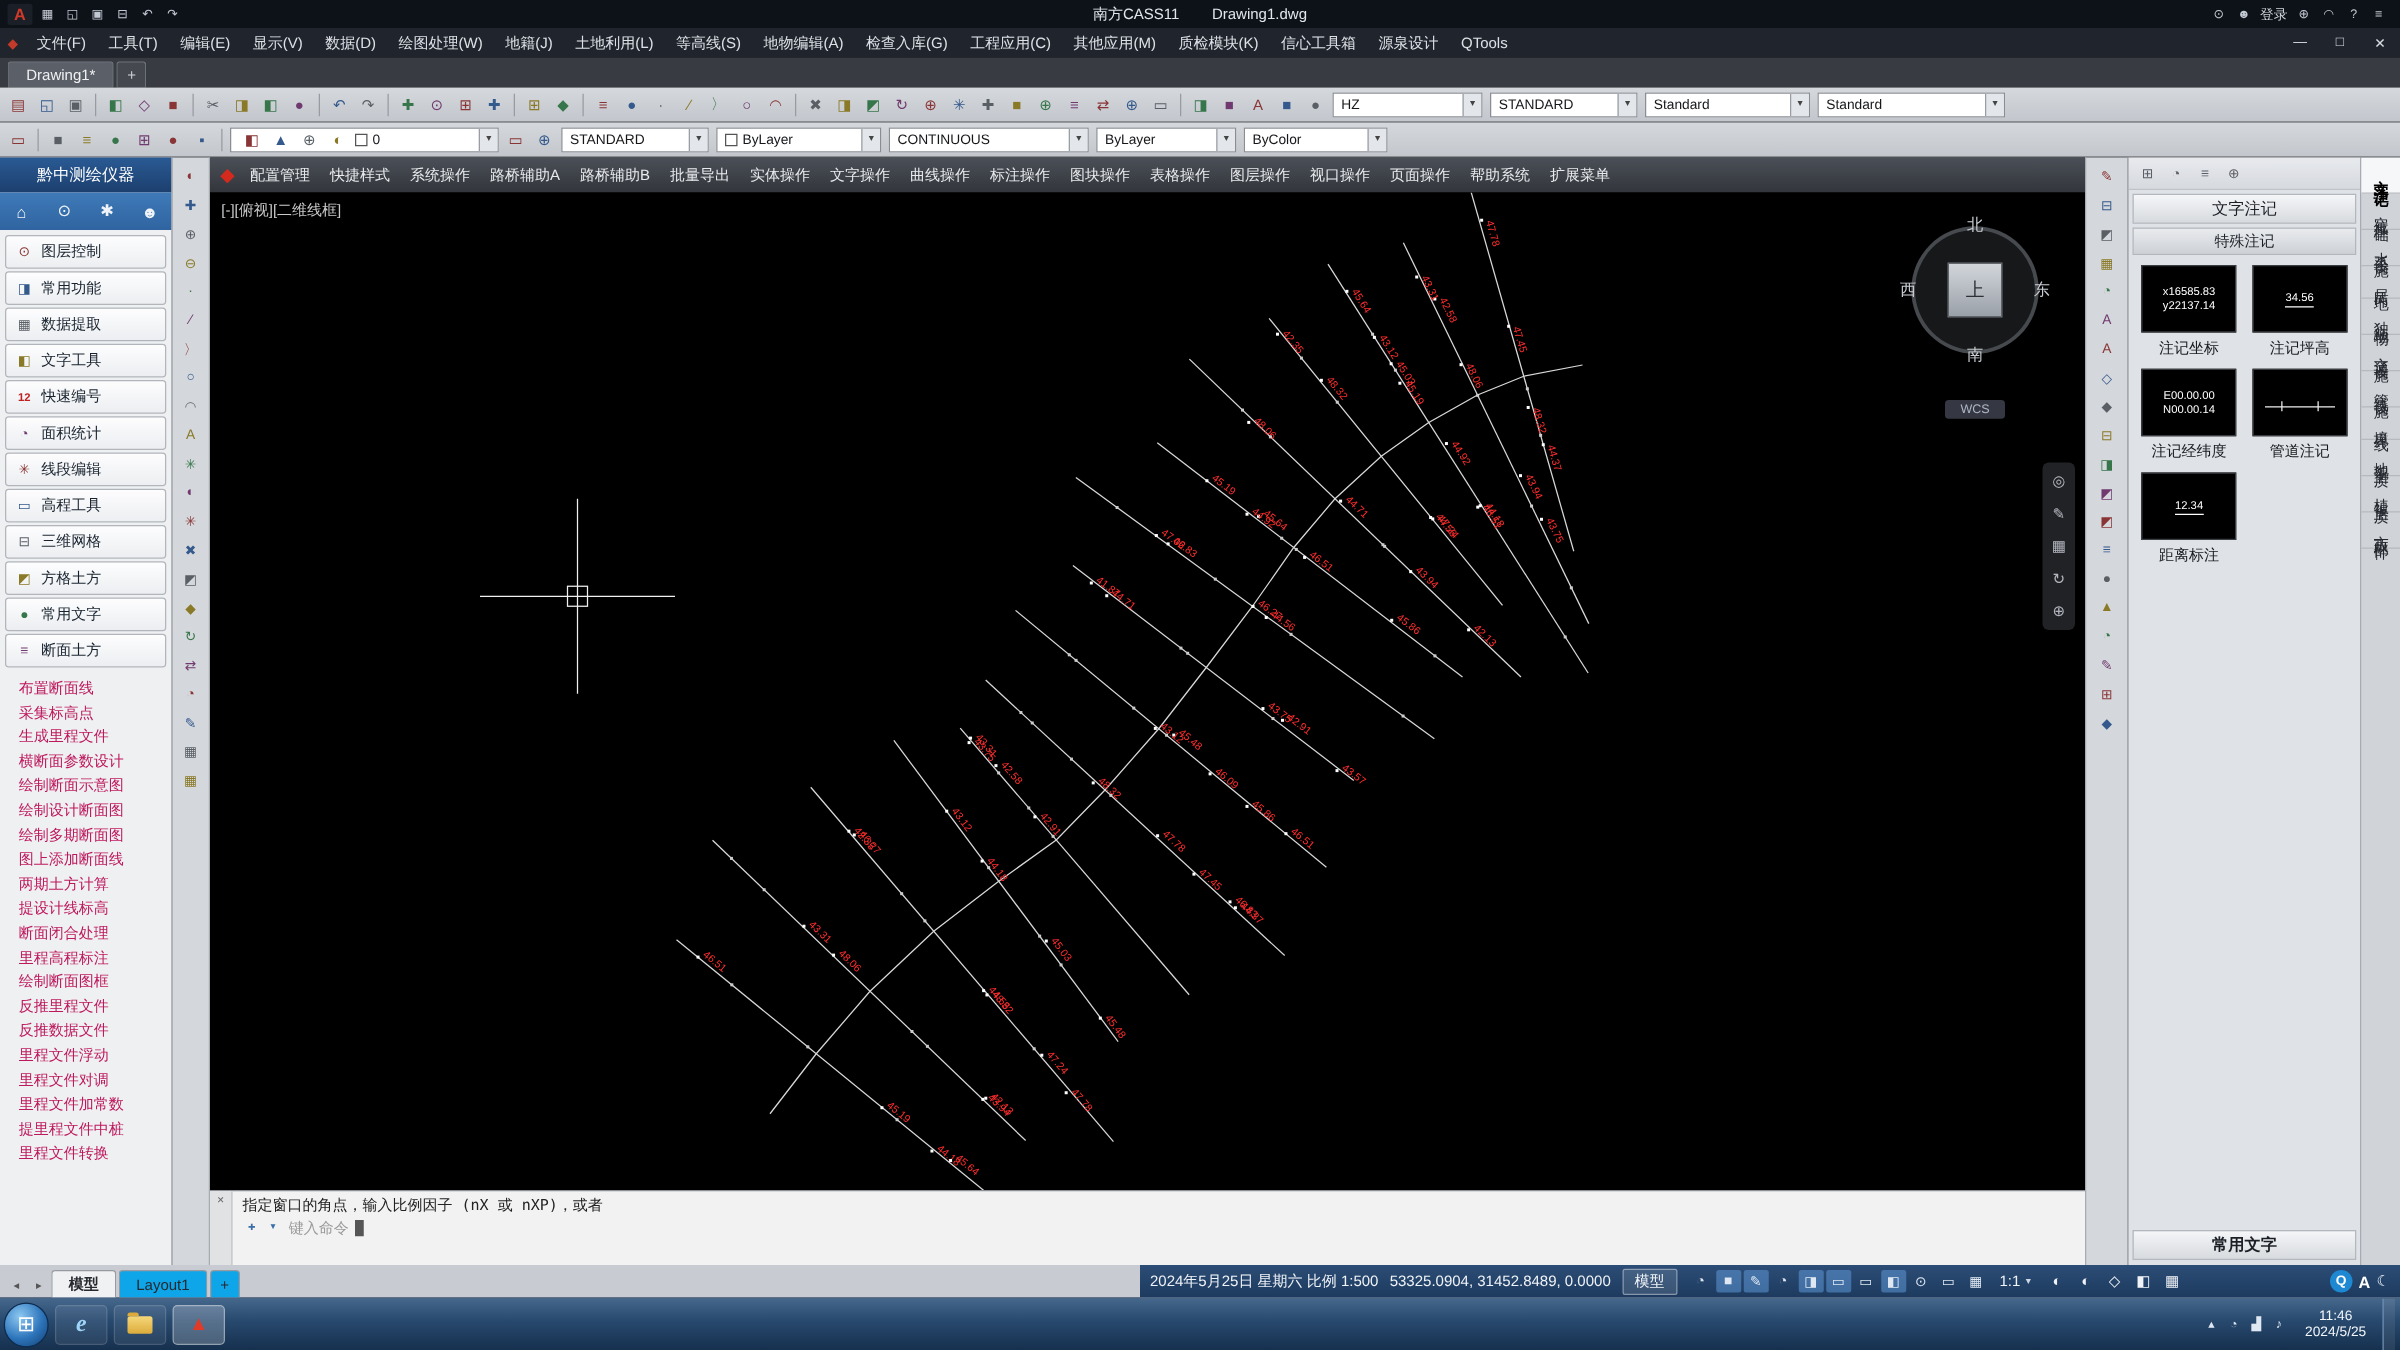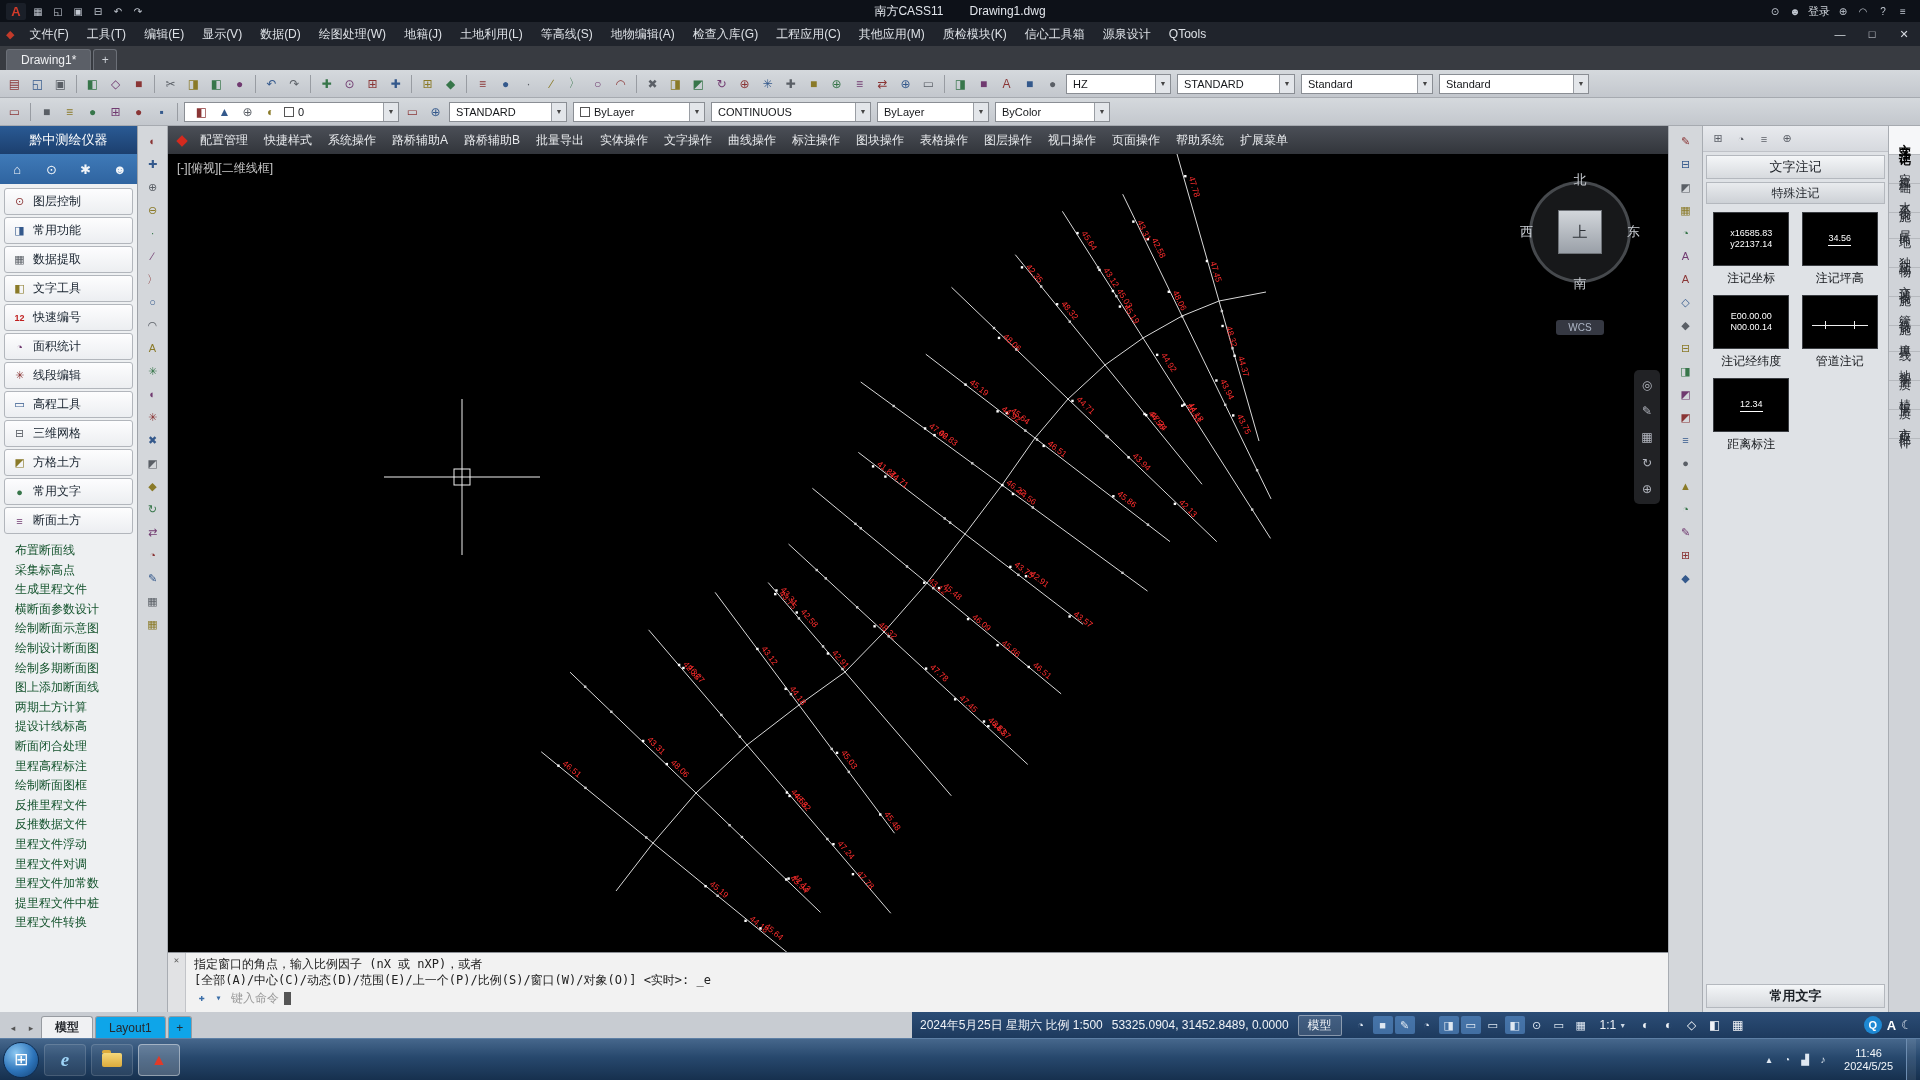--- a/index.html
+++ b/index.html
@@ -52,21 +52,21 @@
   .left-panel{width:138px;flex:0 0 auto;background:#eef0f2;border-right:1px solid #9ea2a8;display:flex;flex-direction:column;}
   .lp-header{height:28px;background:linear-gradient(#2a5a94,#1c3f6e);color:#fff;font-size:13px;
     display:flex;align-items:center;justify-content:center;flex:0 0 auto;}
   .lp-icons{height:30px;background:linear-gradient(#3f7ab8,#2f64a0);display:flex;align-items:center;
     justify-content:space-around;color:#fff;flex:0 0 auto;}
   .lp-icons .ticon{color:#f0f4f8;width:20px;height:20px;font-size:13px;}
   .lp-buttons{padding:4px 4px 2px 4px;display:flex;flex-direction:column;gap:2px;flex:0 0 auto;}
   .lp-btn{height:27px;background:linear-gradient(#fdfdfe,#eceef1);border:1px solid #b2b6bc;border-radius:3px;
     display:flex;align-items:center;gap:6px;padding:0 7px;font-size:12px;color:#17222e;cursor:default;}
   .lp-ico{width:15px;display:flex;align-items:center;justify-content:center;font-size:11px;flex:0 0 auto;}
-  .lp-list{flex:1;overflow:hidden;padding:5px 0 0 15px;font-size:12px;color:#14532d;display:flex;flex-direction:column;}
+  .lp-list{flex:1;overflow:hidden;padding:5px 0 0 15px;font-size:12px;color:#be185d;display:flex;flex-direction:column;}
   .lp-item{line-height:19.6px;cursor:default;white-space:nowrap;}
 
   
   .left-strip{width:30px;flex:0 0 auto;background:#d4d7db;border-right:1px solid #a8acb2;display:flex;flex-direction:column;
     align-items:center;padding-top:5px;gap:3px;overflow:hidden;}
   .right-strip{width:34px;flex:0 0 auto;background:#d4d7db;border-left:1px solid #a8acb2;display:flex;flex-direction:column;
     align-items:center;padding-top:5px;gap:3px;overflow:hidden;}
   .strip-icon{width:22px;height:20px;display:flex;align-items:center;justify-content:center;font-size:11px;border-radius:2px;cursor:default;}
 
   
@@ -292,21 +292,21 @@
         <span class="ticon" style="color: rgb(138, 53, 53);">⇄</span>
         <span class="ticon" style="color: rgb(52, 89, 140);">⊕</span>
         <span class="ticon" style="color: rgb(90, 95, 102);">▭</span>
         <span class="tsep"></span>
         <span class="ticon" style="color: rgb(55, 118, 74);">◨</span>
         <span class="ticon" style="color: rgb(112, 58, 112);">■</span>
         <span class="ticon" style="color: rgb(138, 53, 53);">A</span>
         <span class="ticon" style="color: rgb(52, 89, 140);">■</span>
         <span class="ticon" style="color: rgb(90, 95, 102);">●</span>
       </div>
-    <div class="combo" style="width:105px">
+    <div class="combo" style="width:120px">
       <span>HZ</span>
         <span class="arrow">▼</span>
     </div>
     <div class="combo" style="width:118px">
       <span>STANDARD</span>
         <span class="arrow">▼</span>
     </div>
     <div class="combo" style="width:132px">
       <span>Standard</span>
         <span class="arrow">▼</span>
@@ -730,21 +730,20 @@
             <span class="ticon">⊕</span>
           </div>
       </div>
 
       <div class="cmd">
         <div class="cmd-gutter">
           <span class="cmd-close">✕</span>
         </div>
         <div class="cmd-lines">
           <div>指定窗口的角点，输入比例因子 (nX 或 nXP)，或者</div>
-          <div>[全部(A)/中心(C)/动态(D)/范围(E)/上一个(P)/比例(S)/窗口(W)/对象(O)] &lt;实时&gt;: _e</div>
           <div class="cmd-input">
             <span class="icon-row">
                 <span class="ticon">✚</span>
                 <span class="ticon">▾</span>
               </span>
             <span class="cmd-hint">键入命令</span>
             <span class="cmd-caret"></span>
           </div>
         </div>
       </div>

